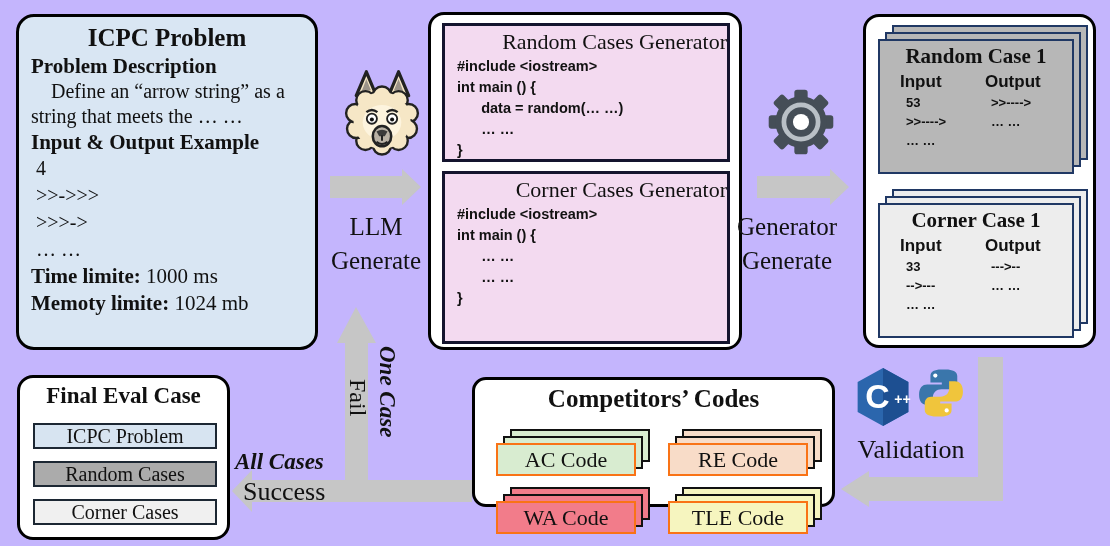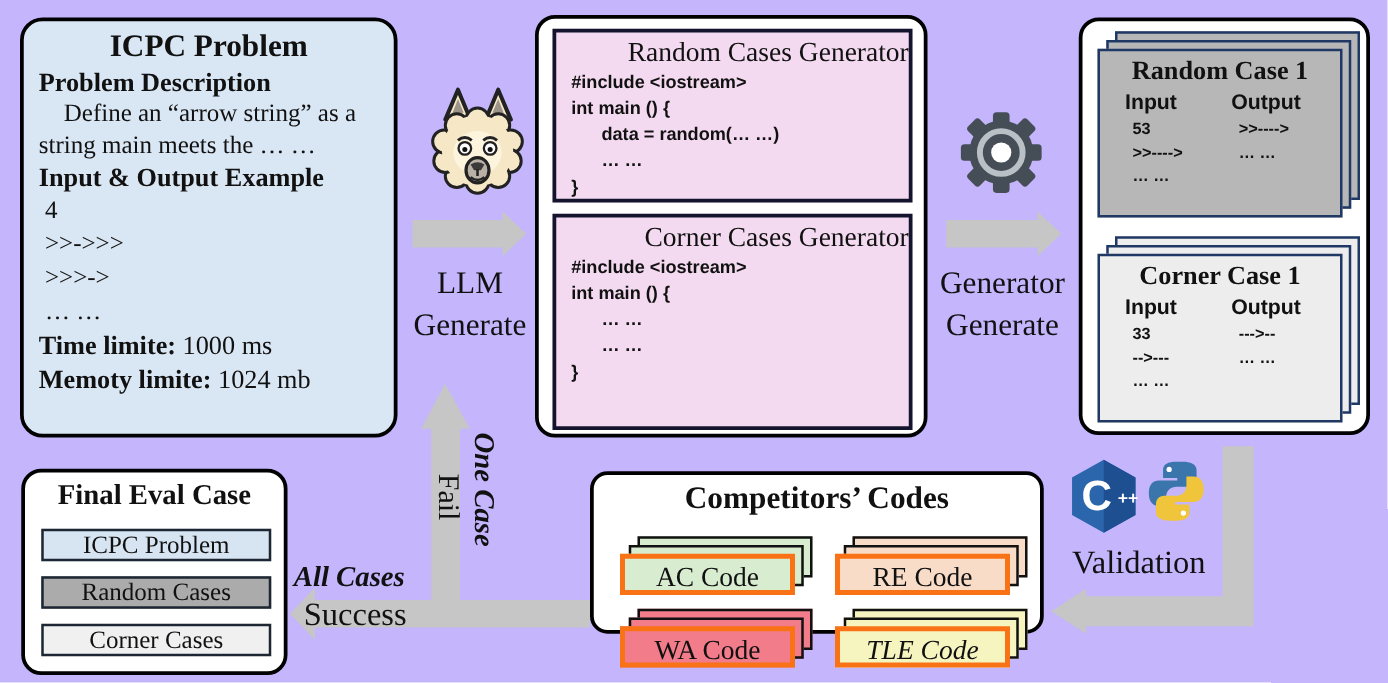--- a/index.html
+++ b/index.html
@@ -51,45 +51,45 @@
   .case-line{font-size:13px;line-height:19px;padding-left:6px;white-space:pre;}
 
   
   .comp-box{left:472px;top:377px;width:363px;height:130px;background:#fff;border:3px solid #000;
             border-radius:14px;box-sizing:border-box;}
   .comp-title{text-align:center;font-weight:bold;font-size:25px;line-height:30px;margin-top:4px;}
   .code-stack{position:absolute;width:140px;height:33px;}
   .code-layer{position:absolute;width:140px;height:33px;border:2px solid #111;box-sizing:border-box;}
   .code-layer.l2{left:14px;top:-14px;}
   .code-layer.l1{left:7px;top:-7px;}
-  .code-card{position:absolute;left:0;top:0;width:140px;height:33px;border:4px solid #f97316;
+  .code-card{position:absolute;left:0;top:0;width:140px;height:33px;border:2px solid #f97316;
              box-sizing:border-box;text-align:center;font-size:22px;line-height:29px;}
   .fill-ac{background:#d8ecd0;}
   .fill-re{background:#f8dcc8;}
   .fill-wa{background:#f27c8a;}
-  .fill-tle{background:#f6f5bf;font-style:italic;}
+  .fill-tle{background:#f6f5bf;}
   .stack-ac{left:21px;top:63px;}
   .stack-re{left:193px;top:63px;}
   .stack-wa{left:21px;top:121px;}
   .stack-tle{left:193px;top:121px;}
 
   
   .final-box{left:17px;top:375px;width:213px;height:165px;background:#fff;border:3px solid #000;
              border-radius:16px;box-sizing:border-box;}
   .final-title{text-align:center;font-weight:bold;font-size:23px;line-height:28px;margin-top:4px;}
   .final-bar{position:absolute;left:13px;width:184px;height:26px;border:2px solid #1c2733;
              box-sizing:border-box;text-align:center;font-size:20px;line-height:22px;}
   .fb1{top:45px;background:#d7e4f1;}
   .fb2{top:83px;background:#ababab;}
   .fb3{top:121px;background:#f0f0f0;}
 
   
   .step-label{position:absolute;text-align:center;font-size:25px;line-height:34px;}
   .lbl-llm{left:326px;top:210px;width:100px;}
-  .lbl-gen{left:740px;top:210px;width:124px;}
+  .lbl-gen{left:725px;top:210px;width:124px;}
   .lbl-val{left:846px;top:433px;width:130px;font-size:26px;}
   .lbl-allcases{left:235px;top:449px;font-size:23px;font-weight:bold;font-style:italic;}
   .lbl-success{left:243px;top:477px;font-size:26px;}
   .rot{position:absolute;transform-origin:left top;transform:rotate(90deg);white-space:nowrap;}
   .lbl-fail{left:371px;top:379px;font-size:24px;}
   .lbl-onecase{left:400px;top:346px;font-size:23px;font-weight:bold;font-style:italic;}
 </style>
 </head>
 <body>
 
@@ -103,21 +103,21 @@
 
     <polygon points="978,357 1003,357 1003,501 869,501 869,507 841,489 869,471 869,477 978,477" fill="#c6c6c6"></polygon>
 
     <polygon points="356,307 376,343 368,343 368,480 472,480 472,502 252,502 252,512 232,491 252,470 252,480 345,480 345,343 337,343" fill="#c6c6c6"></polygon>
   </svg>
 
   <div class="abs icpc-box">
     <div class="icpc-title">ICPC Problem</div>
     <div class="icpc-h">Problem Description</div>
     <div class="icpc-p">    Define an “arrow string” as a</div>
-    <div class="icpc-p">string main meets the … …</div>
+    <div class="icpc-p">string that meets the … …</div>
     <div class="icpc-h">Input &amp; Output Example</div>
     <div class="icpc-ex"> 4</div>
     <div class="icpc-ex"> &gt;&gt;-&gt;&gt;&gt;</div>
     <div class="icpc-ex"> &gt;&gt;&gt;-&gt;</div>
     <div class="icpc-ex"> … …</div>
     <div class="icpc-meta"><b>Time limite:</b><span> 1000 ms</span></div>
     <div class="icpc-meta"><b>Memoty limite:</b><span> 1024 mb</span></div>
   </div>
 
   <svg class="abs" style="left:336px;top:66px" width="92" height="98" viewBox="0 0 100 106">

